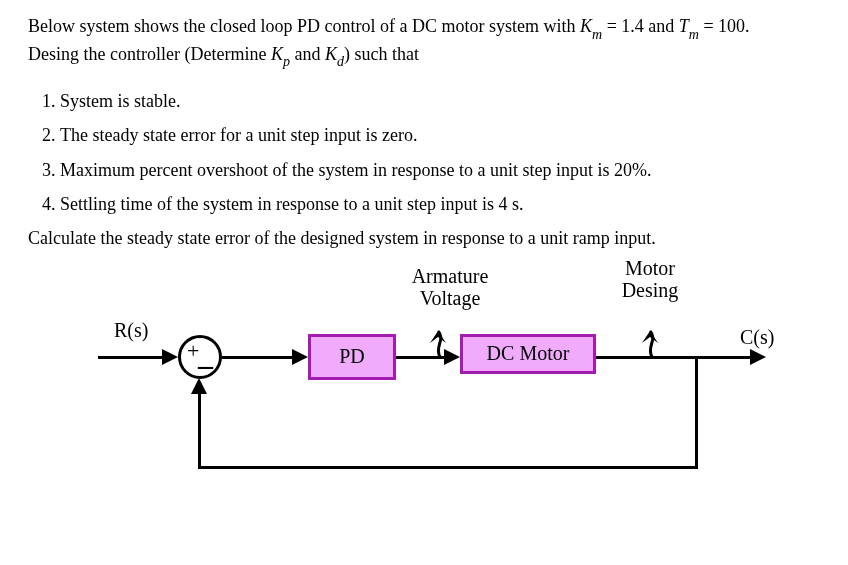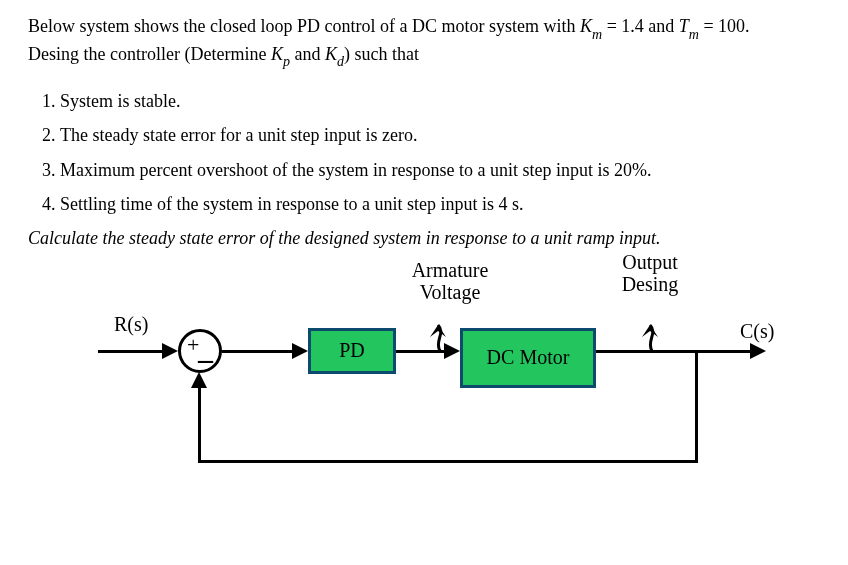--- a/index.html
+++ b/index.html
@@ -28,22 +28,21 @@
     font-size: 18px;
   }
   ol.reqs li {
     margin: 10px 0;
     line-height: 1.35;
   }
   .closing {
     font-size: 18px;
     line-height: 1.35;
     margin-top: 6px;
-    margin-bottom: 0;
-    font-style: italic;
+    margin-bottom: 6px;
   }
   
   .diagram {
     position: relative;
     width: 792px;
     height: 260px;
   }
   .lbl {
     position: absolute;
     font-size: 20px;
@@ -67,22 +66,22 @@
     line-height: 1;
   }
   .sum-minus {
     position: absolute;
     font-size: 30px;
     font-weight: 700;
     line-height: 1;
   }
   .block {
     position: absolute;
-    border: 3px solid #0c4a6e;
-    background: #22c55e;
+    border: 3px solid #a21caf;
+    background: #f0abfc;
     box-sizing: border-box;
     display: flex;
     align-items: center;
     justify-content: center;
     font-size: 20px;
   }
   
   .hline {
     position: absolute;
     height: 3px;
@@ -133,21 +132,21 @@
 
   <div class="closing">Calculate the steady state error of the designed system in response to a unit ramp input.</div>
 
   <div class="diagram">
 
     <div class="lbl" style="left:372px; top:8px; width:100px;">
       <span>Armature</span><br>
       <span>Voltage</span>
     </div>
     <div class="lbl" style="left:582px; top:0px; width:80px;">
-      <span>Output</span><br>
+      <span>Motor</span><br>
       <span>Desing</span>
     </div>
 
     <div class="lbl" style="left:86px; top:62px;">R(s)</div>
 
     <div class="lbl" style="left:712px; top:69px;">C(s)</div>
 
     <div class="hline" style="left:70px; top:99px; width:66px;"></div>
     <div class="arrow-right" style="left:134px; top:92px;"></div>
 
@@ -163,21 +162,21 @@
     </div>
 
     <div class="hline" style="left:368px; top:99px; width:50px;"></div>
     <div class="arrow-right" style="left:416px; top:92px;"></div>
 
     <svg class="squig" style="left:398px; top:46px;" width="24" height="54">
       <path d="M14 54 C 8 44, 20 36, 12 28" stroke="#000" stroke-width="3" fill="none"></path>
       <polygon points="12,28 4,40 12,34 20,40" fill="#000"></polygon>
     </svg>
 
-    <div class="block" style="left:432px; top:77px; width:136px; height:60px;">
+    <div class="block" style="left:432px; top:77px; width:136px; height:40px;">
       <span>DC Motor</span>
     </div>
 
     <div class="hline" style="left:568px; top:99px; width:156px;"></div>
     <div class="arrow-right" style="left:722px; top:92px;"></div>
     <svg class="squig" style="left:610px; top:46px;" width="24" height="54">
       <path d="M14 54 C 8 44, 20 36, 12 28" stroke="#000" stroke-width="3" fill="none"></path>
       <polygon points="12,28 4,40 12,34 20,40" fill="#000"></polygon>
     </svg>
 

